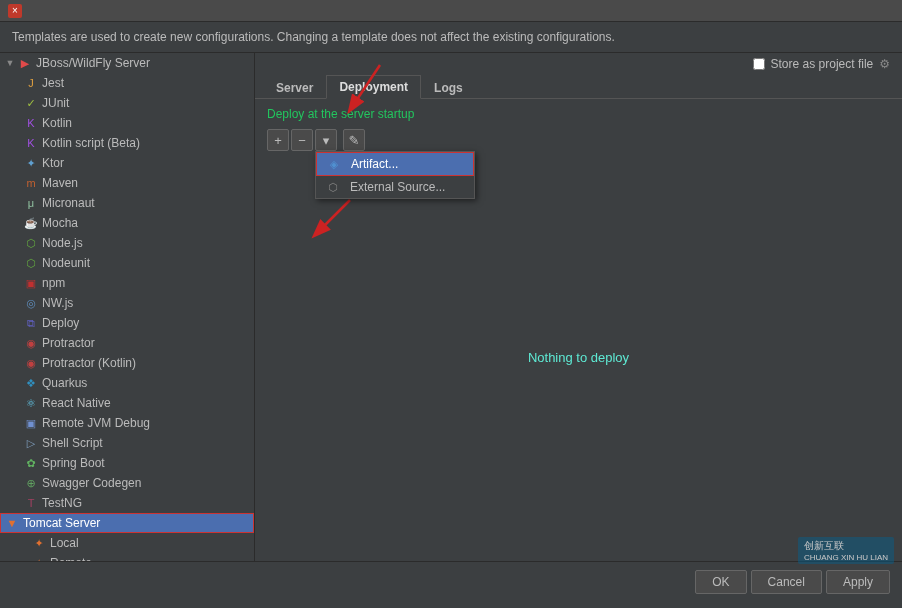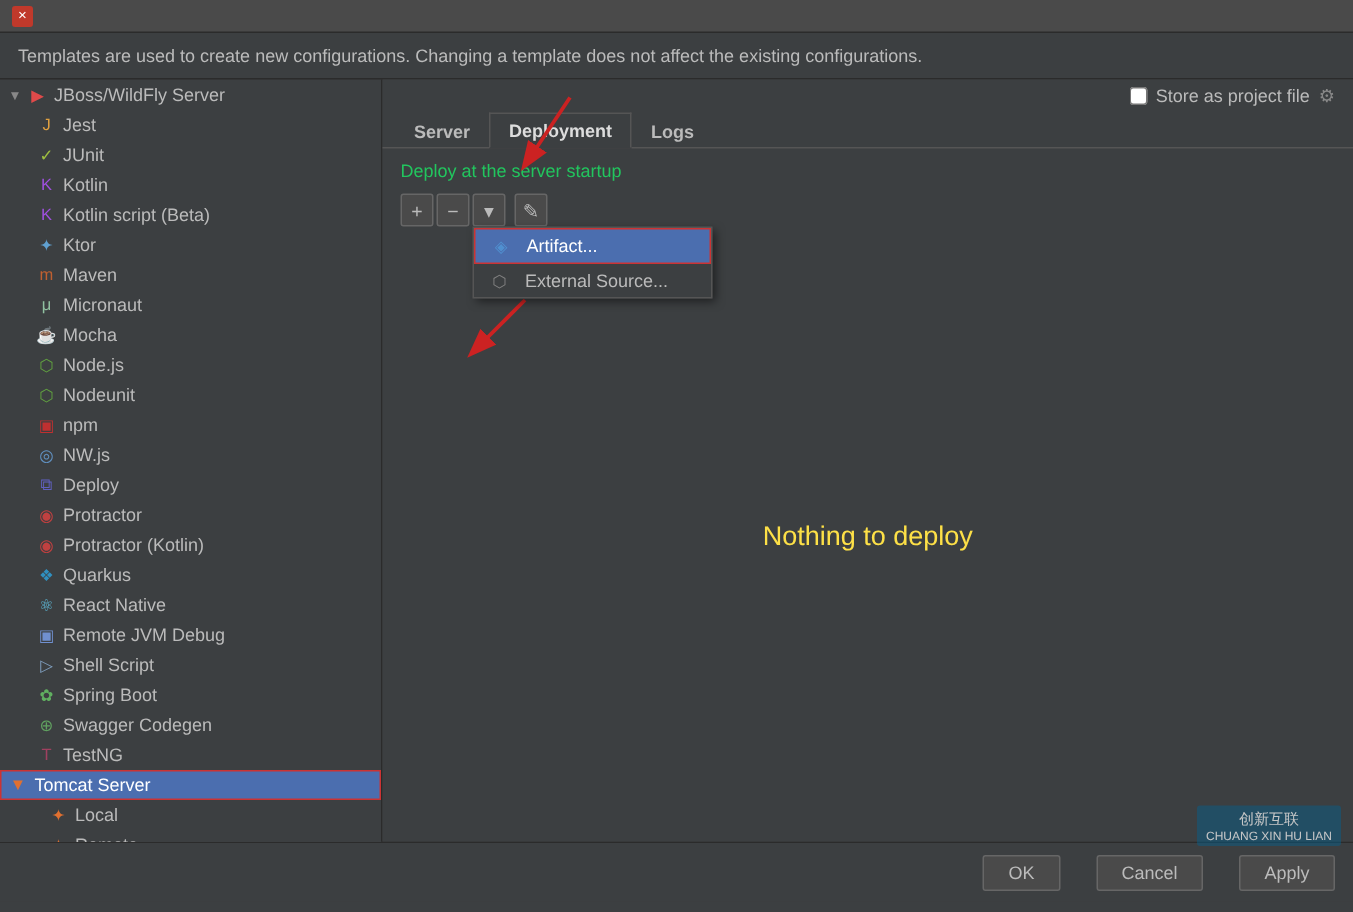--- a/index.html
+++ b/index.html
@@ -172,33 +172,33 @@
       background: #4b6eaf;
       color: white;
       border: 1px solid #cc3333;
     }
 
     .deploy-area {
       flex: 1;
       display: flex;
       align-items: center;
       justify-content: center;
-      color: #fde047;
-      font-size: 18px;
+      color: #5eead4;
+      font-size: 13px;
     }
 
     .bottom-bar {
       height: 40px;
       background: #3c3f41;
       border-top: 1px solid #2b2b2b;
       display: flex;
       align-items: center;
       justify-content: flex-end;
       padding: 0 12px;
-      gap: 24px;
+      gap: 4px;
     }
     .bottom-btn {
       padding: 4px 16px;
       background: #4a4a4a;
       border: 1px solid #666;
       border-radius: 2px;
       color: #bbbbbb;
       font-size: 12px;
       cursor: pointer;
     }
@@ -208,21 +208,21 @@
       bottom: 44px;
       right: 8px;
       opacity: 0.7;
     }
     .watermark-text {
       background: rgba(0,100,150,0.6);
       color: white;
       font-size: 10px;
       padding: 2px 6px;
       border-radius: 2px;
-      text-align: center;
+      text-align: left;
     }
 
     
     .ic-jboss { color: #e04a4a; }
     .ic-jest { color: #e0a040; }
     .ic-junit { color: #a0c040; }
     .ic-kotlin { color: #a050e0; }
     .ic-ktor { color: #60a0d0; }
     .ic-maven { color: #c06030; }
     .ic-micronaut { color: #90c0a0; }

